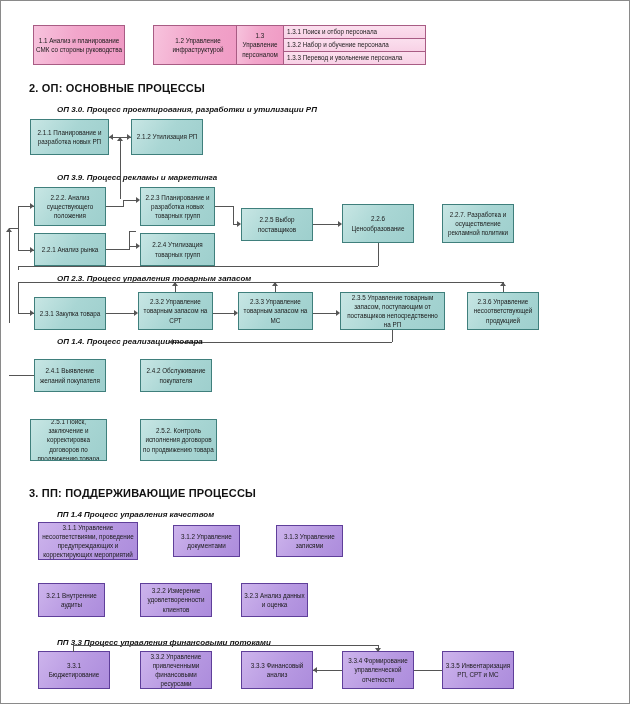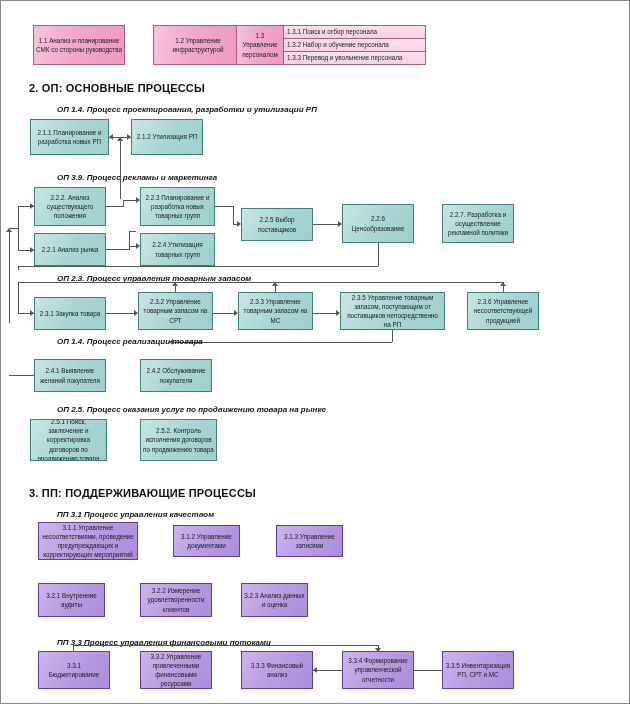--- a/index.html
+++ b/index.html
@@ -81,21 +81,21 @@
   <div class="box pink" style="left:235px;top:24px;width:48px;height:40px;">1.3 Управление персоналом</div>
 
   <div class="stack" style="left:283px;top:24px;width:142px;height:40px;">
     <div class="box pink-lite" style="flex:1;border-left:none;justify-content:flex-start;padding-left:3px;text-align:left;">1.3.1 Поиск и отбор персонала</div>
     <div class="box pink-lite" style="flex:1;border-left:none;border-top:none;justify-content:flex-start;padding-left:3px;text-align:left;">1.3.2 Набор и обучение персонала</div>
     <div class="box pink-lite" style="flex:1;border-left:none;border-top:none;justify-content:flex-start;padding-left:3px;text-align:left;">1.3.3 Перевод и увольнение персонала</div>
   </div>
 
   <div class="sec-title" style="left:28px;top:81px;">2. ОП: ОСНОВНЫЕ ПРОЦЕССЫ</div>
 
-  <div class="sub-title" style="left:56px;top:104px;">ОП 1.4. Процесс проектирования, разработки и утилизации РП</div>
+  <div class="sub-title" style="left:56px;top:104px;">ОП 3.0. Процесс проектирования, разработки и утилизации РП</div>
 
   <div class="box teal" style="left:29px;top:118px;width:79px;height:36px;">2.1.1 Планирование и разработка новых РП</div>
   <div class="box teal" style="left:130px;top:118px;width:72px;height:36px;">2.1.2 Утилизация РП</div>
 
   <div class="ln lh" style="left:108px;top:136px;width:22px;"></div>
   <div class="arw arw-l" style="left:108px;top:133px;"></div>
   <div class="arw arw-r" style="left:126px;top:133px;"></div>
   <div class="ln lv" style="left:119px;top:136px;height:62px;"></div>
   <div class="arw arw-u" style="left:116px;top:136px;"></div>
 
@@ -173,28 +173,27 @@
   <div class="ln lh" style="left:168px;top:341px;width:223px;"></div>
   <div class="arw arw-l" style="left:168px;top:338px;"></div>
 
   <div class="sub-title" style="left:56px;top:336px;">ОП 1.4. Процесс реализации товара</div>
 
   <div class="box teal" style="left:33px;top:358px;width:72px;height:33px;">2.4.1 Выявление желаний покупателя</div>
   <div class="box teal" style="left:139px;top:358px;width:72px;height:33px;">2.4.2 Обслуживание покупателя</div>
 
   <div class="ln lh" style="left:8px;top:374px;width:25px;"></div>
 
-  <div class="sub-title" style="left:56px;top:404px;">ОП 2.5. Процесс оказания услуг по продвижению товара на рынке</div>
 
   <div class="box teal" style="left:29px;top:418px;width:77px;height:42px;">2.5.1 Поиск, заключение и корректировка договоров по продвижению товара</div>
   <div class="box teal" style="left:139px;top:418px;width:77px;height:42px;">2.5.2. Контроль исполнения договоров по продвижению товара</div>
 
   <div class="sec-title" style="left:28px;top:486px;">3. ПП: ПОДДЕРЖИВАЮЩИЕ ПРОЦЕССЫ</div>
 
-  <div class="sub-title" style="left:56px;top:509px;">ПП 3.1 Процесс управления качеством</div>
+  <div class="sub-title" style="left:56px;top:509px;">ПП 1.4 Процесс управления качеством</div>
 
   <div class="box purple" style="left:37px;top:521px;width:100px;height:38px;">3.1.1 Управление несоответствиями, проведение предупреждающих и корректирующих мероприятий</div>
   <div class="box purple" style="left:172px;top:524px;width:67px;height:32px;">3.1.2 Управление документами</div>
   <div class="box purple" style="left:275px;top:524px;width:67px;height:32px;">3.1.3 Управление записями</div>
 
 
   <div class="box purple" style="left:37px;top:582px;width:67px;height:34px;">3.2.1 Внутренние аудиты</div>
   <div class="box purple" style="left:139px;top:582px;width:72px;height:34px;">3.2.2 Измерение удовлетворенности клиентов</div>
   <div class="box purple" style="left:240px;top:582px;width:67px;height:34px;">3.2.3  Анализ данных и оценка</div>
 

